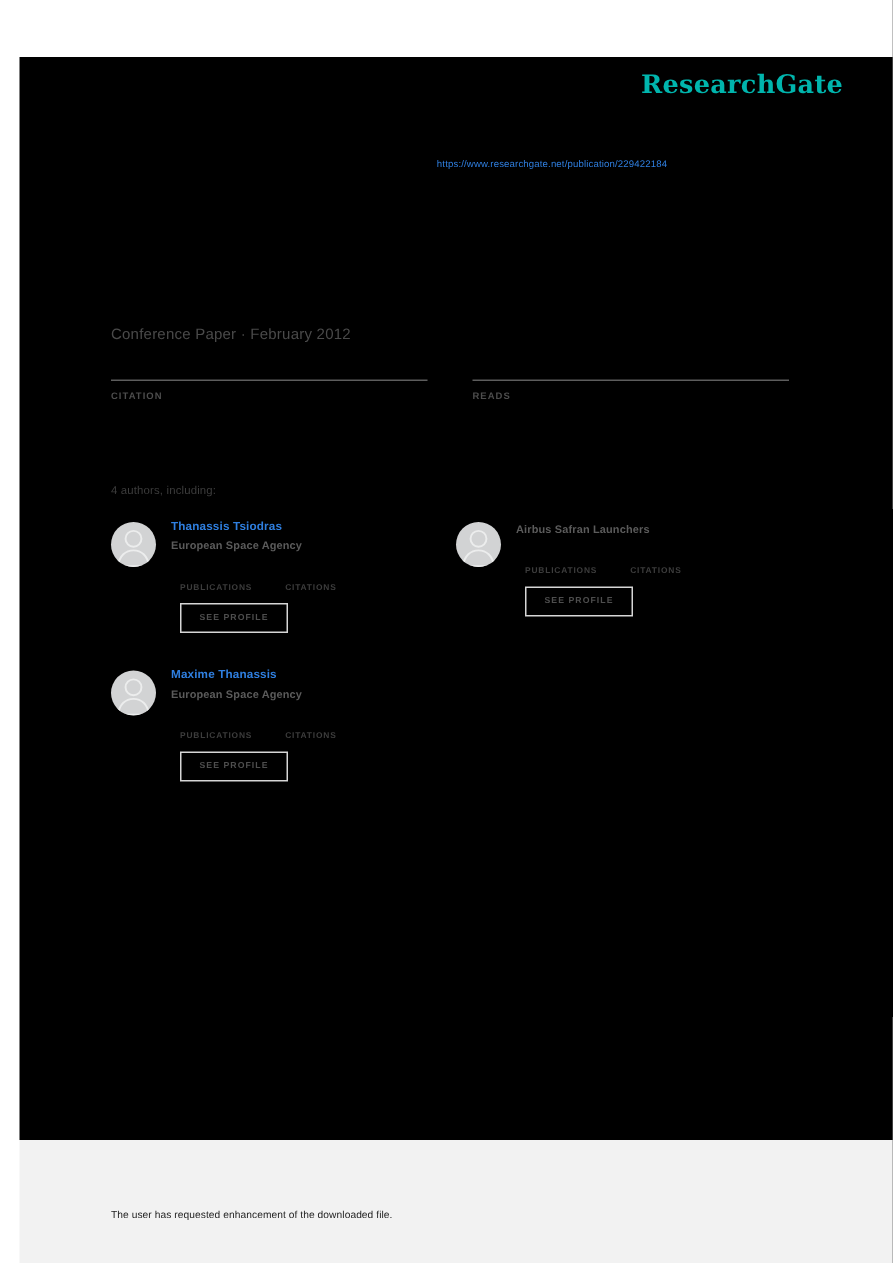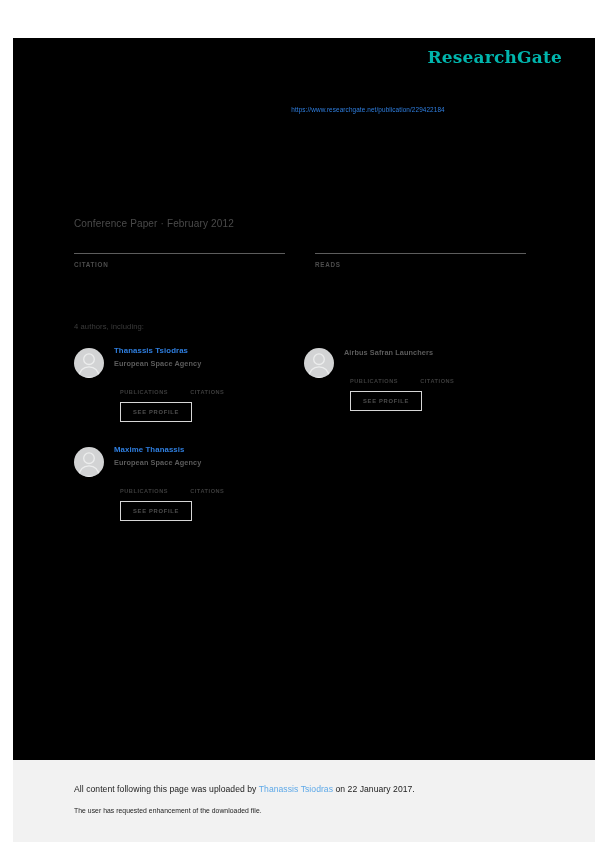--- a/index.html
+++ b/index.html
@@ -348,19 +348,16 @@
           <button class="see-profile">SEE PROFILE</button>
         </div>
       </div>
 
       <div class="author"></div>
 
     </div>
 
   </div>
 
-  <div class="footer-main">
-    <span>All content following this page was uploaded by </span><a class="footer-link" href="#">Thanassis Tsiodras</a><span> on 22 January 2017.</span>
-  </div>
 
   <div class="footer-sub">The user has requested enhancement of the downloaded file.</div>
 
 </div>
 
 </body></html>

